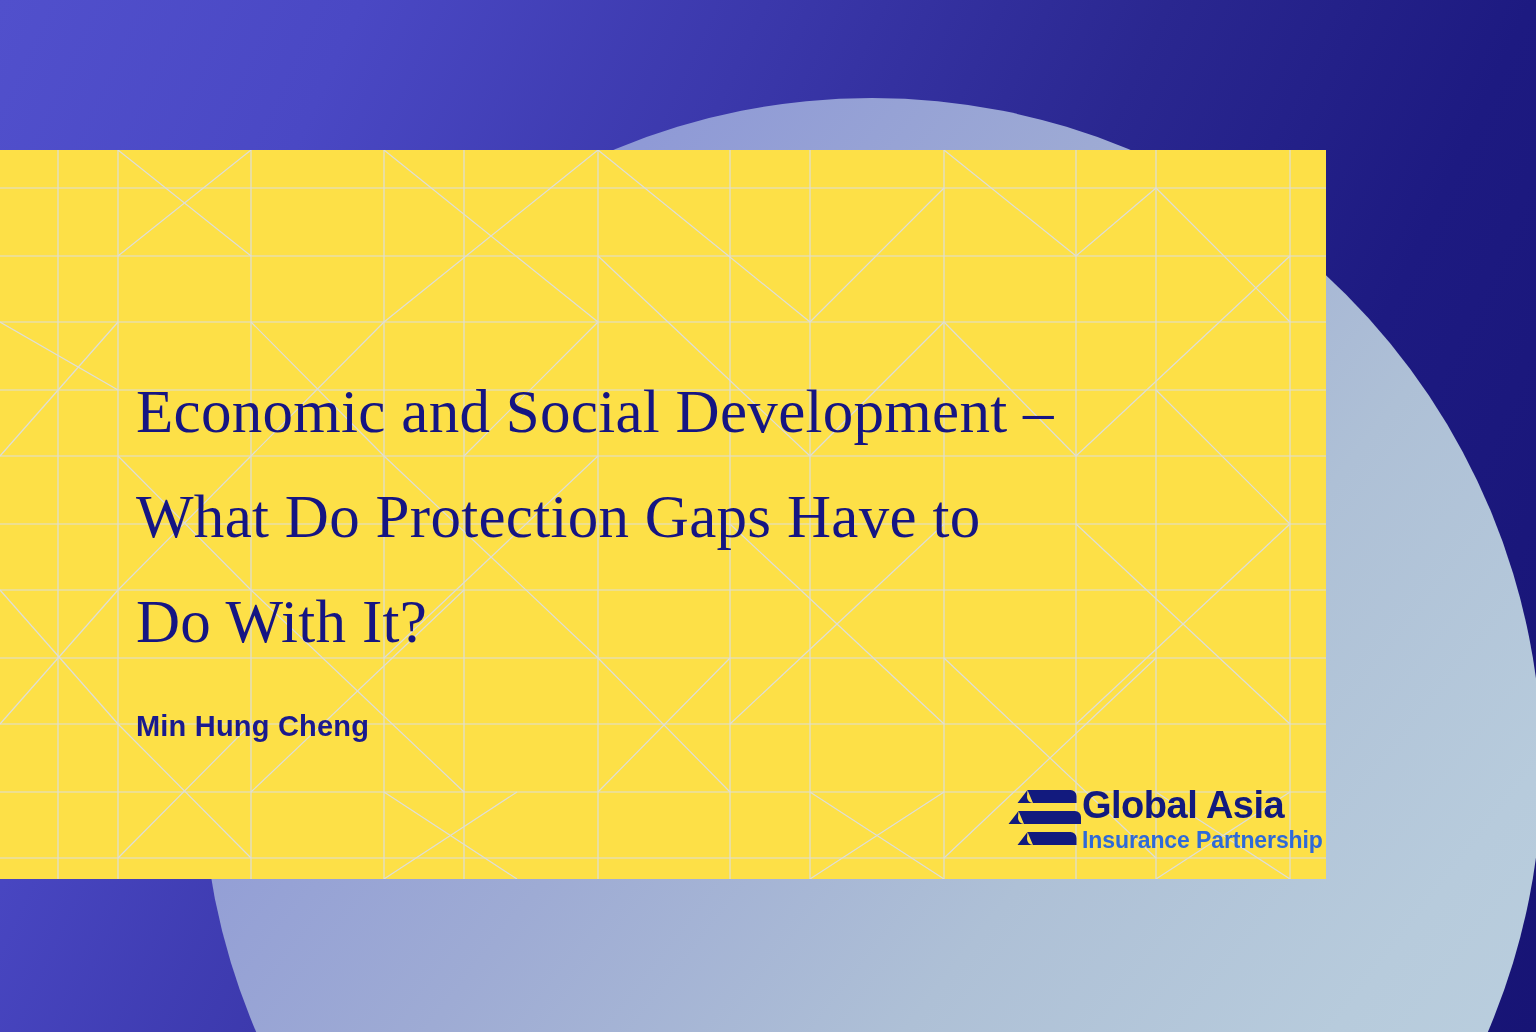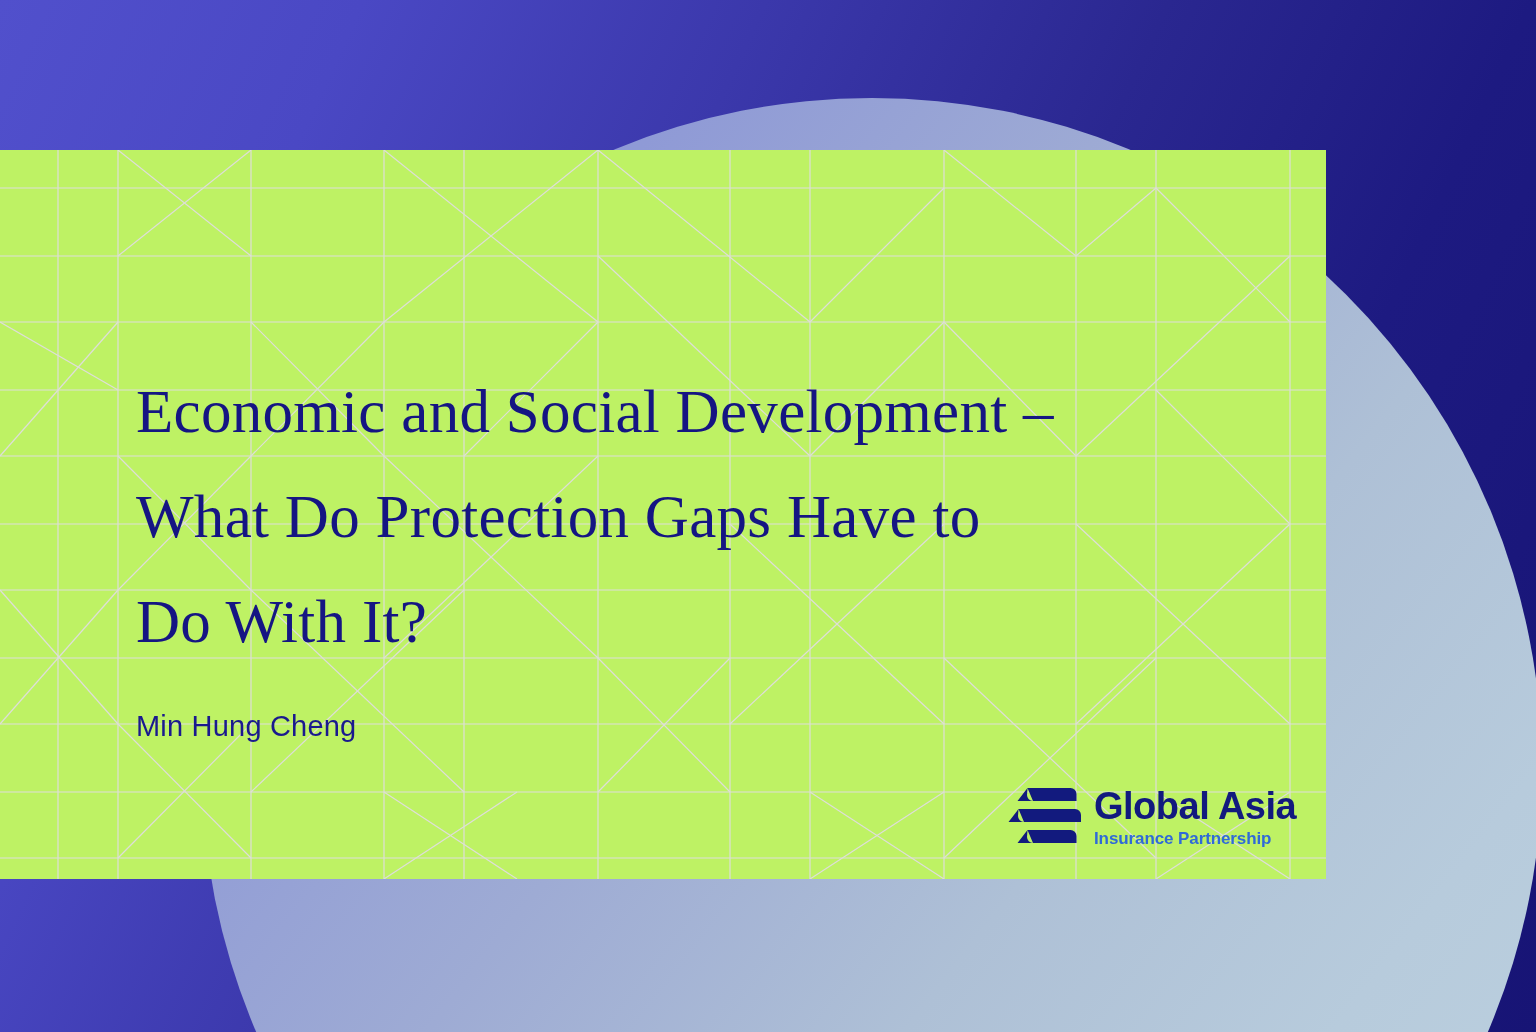--- a/index.html
+++ b/index.html
@@ -50,21 +50,21 @@
         #bdd2e0 100%);
   }
 
   
   .panel {
     position: absolute;
     left: 0;
     top: 150px;
     width: 1326px;
     height: 729px;
-    background: #bef264;
+    background: #fde047;
     overflow: hidden;
   }
 
   .panel-pattern {
     position: absolute;
     inset: 0;
     opacity: 1;
   }
 
   
@@ -85,32 +85,31 @@
   
   .presenter {
     position: absolute;
     left: 136px;
     top: 555px;
     font-family: "Liberation Sans", sans-serif;
     font-size: 29px;
     line-height: 43px;
     letter-spacing: 0.2px;
     color: #1a1a8e;
-    font-weight: 400;
+    font-weight: 700;
   }
   .presenter div { white-space: nowrap; }
 
   
   .logo {
     position: absolute;
     left: 1008px;
     top: 636px;
     display: flex;
     align-items: center;
-    gap: 12px;
   }
   .logo-mark {
     width: 74px;
     height: 62px;
     flex: none;
   }
   .logo-text {
     display: flex;
     flex-direction: column;
     line-height: 1;
@@ -118,21 +117,21 @@
   .logo-title {
     font-family: "Liberation Sans", sans-serif;
     font-weight: 700;
     font-size: 38px;
     letter-spacing: -0.5px;
     color: #121a7e;
   }
   .logo-sub {
     font-family: "Liberation Sans", sans-serif;
     font-weight: 700;
-    font-size: 17px;
+    font-size: 23px;
     letter-spacing: -0.1px;
     color: #2f6ad8;
     margin-top: 5px;
   }
 </style>
 </head>
 <body>
 
 <div id="slide">
 

